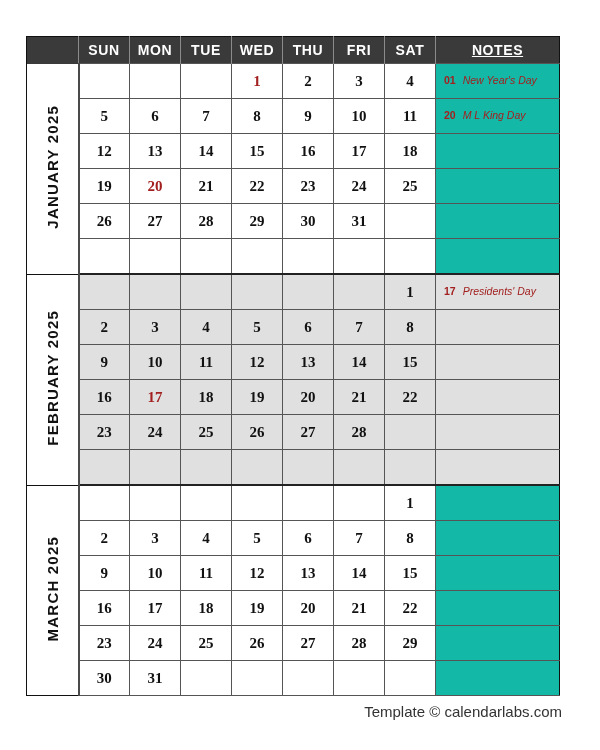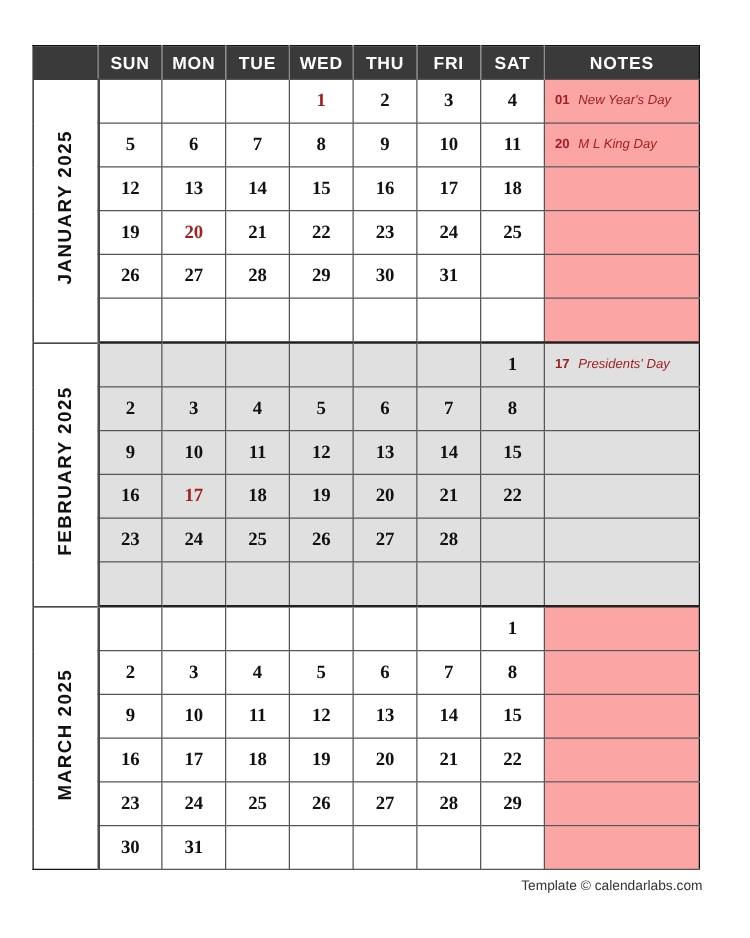--- a/index.html
+++ b/index.html
@@ -55,20 +55,21 @@
     vertical-align: middle;
     border-right: 1px solid #8b8b8b;
     border-left: 1px solid #8b8b8b;
   }
   tr.head-row th.corner {
     border-left: none;
     border-right: 1px solid #8b8b8b;
   }
   tr.head-row th.notes-head {
     border-right: none;
+    text-decoration: underline;
   }
 
   
   td.month-label {
     background: #ffffff;
     border-right: 2px solid #4a4a4a;
     border-bottom: 1px solid #111111;
     padding: 0;
     vertical-align: middle;
     text-align: center;
@@ -102,21 +103,21 @@
   }
   td.day.gray { background: #e0e0e0; }
   td.day.holiday { color: #a32020; }
 
   
   td.note {
     padding: 0 4px 0 8px;
     vertical-align: middle;
     border: 1px solid #555555;
     border-right: none;
-    background: #fca5a5;
+    background: #14b8a6;
     height: 34px;
   }
   td.note.gray { background: #e0e0e0; }
   .note-inner {
     display: flex;
     align-items: center;
     gap: 7px;
     font-family: "Liberation Sans", sans-serif;
     color: #a32020;
     line-height: 1.1;
@@ -135,21 +136,21 @@
 
   
   tr.month-end td { border-bottom: 2px solid #222222; }
 
   
   #footer {
     position: absolute;
     right: 38px;
     top: 703px;
     font-family: "Liberation Sans", sans-serif;
-    font-size: 11px;
+    font-size: 15px;
     color: #333333;
     white-space: nowrap;
   }
 </style>
 </head>
 <body>
 
 <div id="page">
 
   <div id="calendar-wrap">

